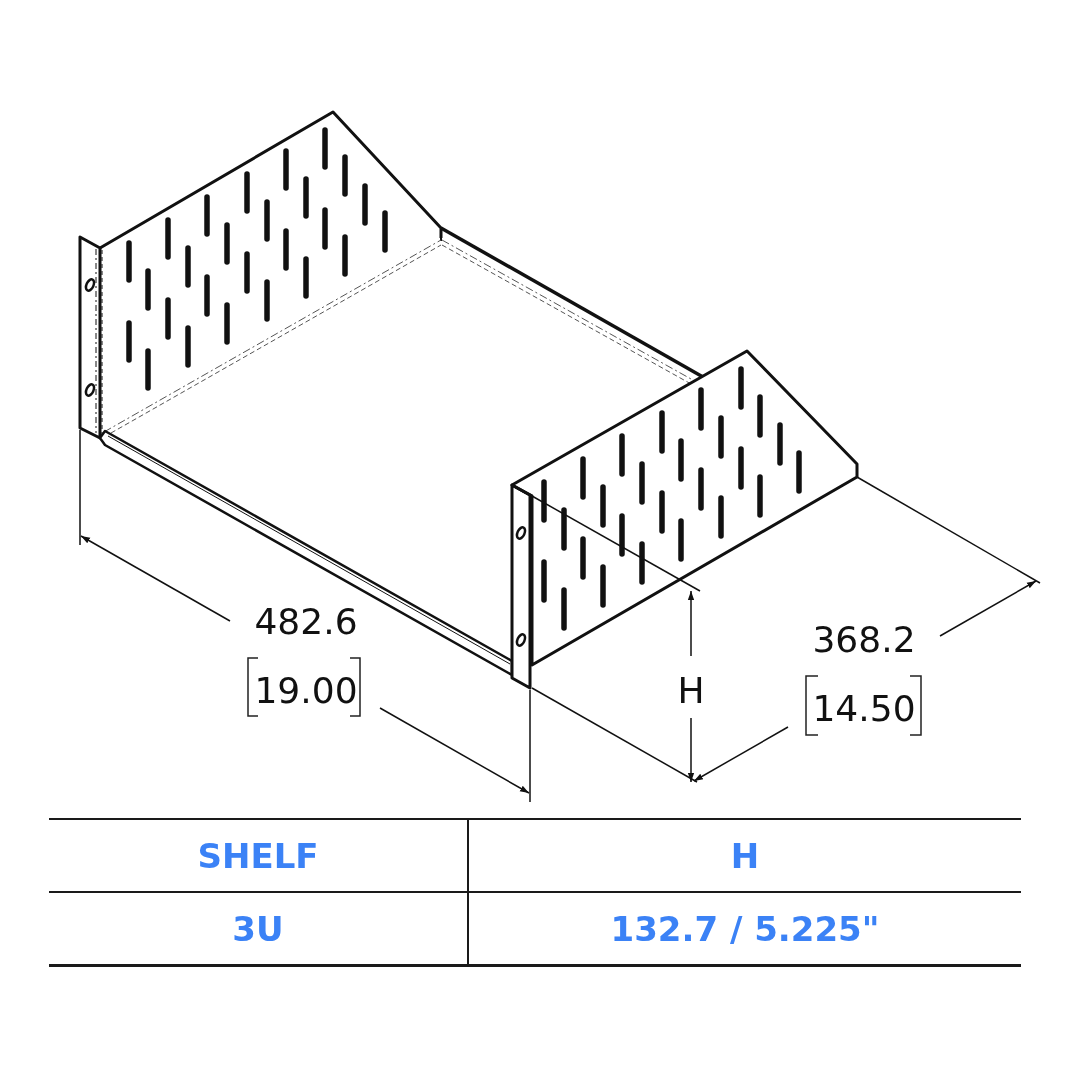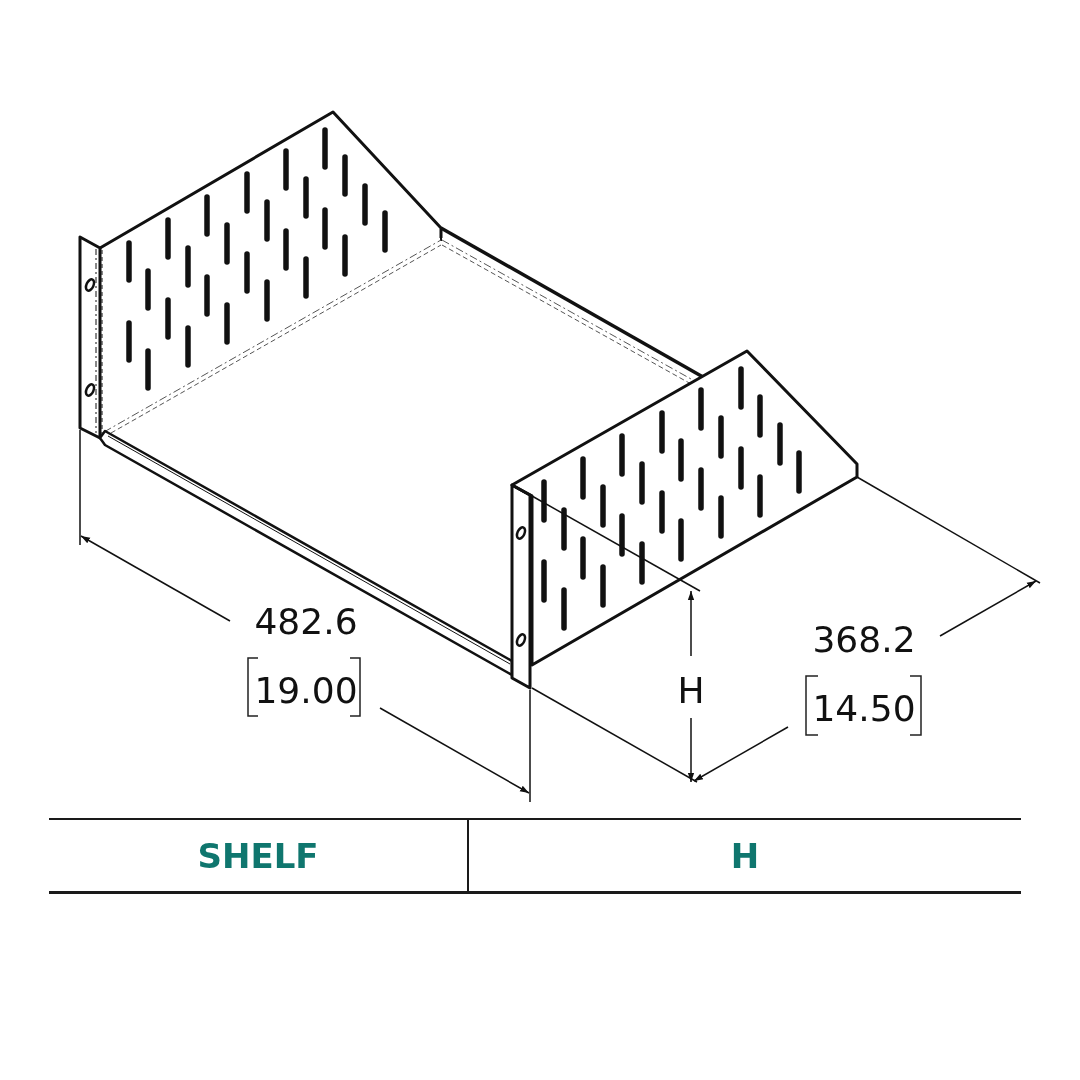--- a/index.html
+++ b/index.html
@@ -5,21 +5,21 @@
     html, body { margin: 0; padding: 0; background: #ffffff; }
     body { width: 1080px; height: 1080px; position: relative; overflow: hidden; font-family: "DejaVu Sans", sans-serif; }
     #drawing { position: absolute; left: 0; top: 0; width: 1080px; height: 810px; }
     .dim-text { font-family: "DejaVu Sans", sans-serif; font-size: 36px; fill: #111; }
     .spec-table {
       position: absolute; left: 49px; top: 818px; width: 972px;
       border-collapse: collapse; table-layout: fixed;
     }
     .spec-table td {
       border: 2px solid #1a1a1a; height: 71px; text-align: center; vertical-align: middle;
-      font-family: "DejaVu Sans", sans-serif; font-weight: bold; font-size: 34px; color: #0f766e;
+      font-family: "DejaVu Sans", sans-serif; font-weight: bold; font-size: 34px; color: #3b82f6;
       padding: 0;
     }
     .spec-table td.col-shelf { width: 418px; }
     .spec-table tr:last-child td { border-bottom-width: 3px; }
     .spec-table td:first-child { border-left: none; }
     .spec-table td:last-child { border-right: none; }
   </style>
 </head>
 <body>
 
@@ -160,14 +160,18 @@
     <text class="dim-text" x="691" y="703" text-anchor="middle">H</text>
   </g>
 </svg>
 
 <table class="spec-table">
   <tbody>
       <tr>
     <td class="col-shelf">SHELF</td>
     <td>H</td>
   </tr>
+  <tr>
+    <td class="col-shelf">3U</td>
+    <td>132.7 / 5.225"</td>
+  </tr>
 </tbody>
   </table>
 
 </body></html>

